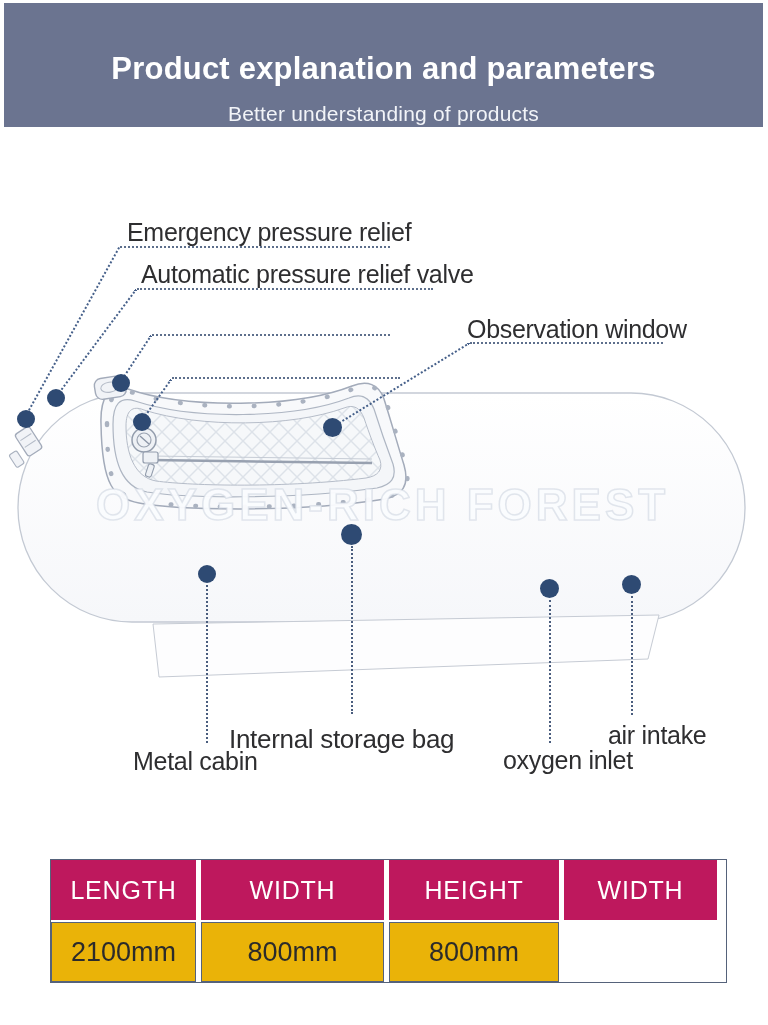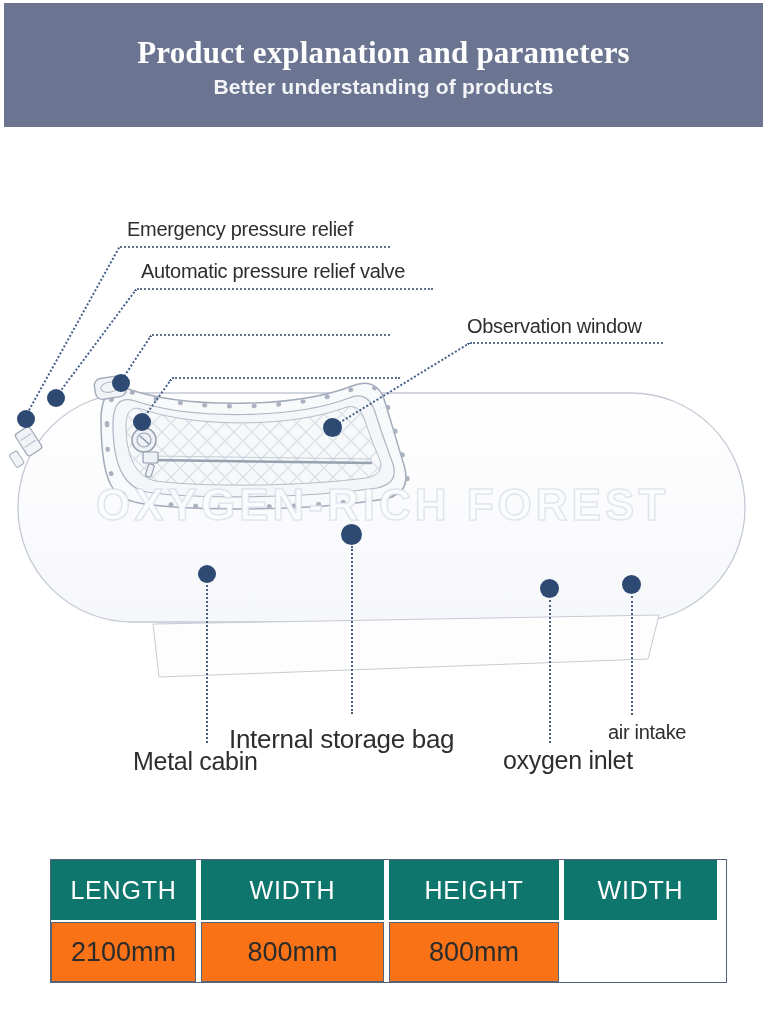--- a/index.html
+++ b/index.html
@@ -8,37 +8,37 @@
     font-family:"Liberation Sans","DejaVu Sans",sans-serif;
     overflow:hidden;
   }
   
   .banner{
     position:absolute;left:4px;top:3px;right:5px;height:124px;
     background:#6b7490;color:#ffffff;text-align:center;
     box-sizing:border-box;padding-top:33px;
   }
   .banner h1{
-    margin:0;font-size:31px;font-weight:bold;letter-spacing:0.2px;line-height:34px;font-family:Liberation Serif, serif;
+    margin:16px;font-size:31px;font-weight:bold;letter-spacing:0.2px;line-height:34px;
   }
   .banner .sub{
-    margin-top:5px;font-size:21px;font-weight:bold;color:#f2f4f8;letter-spacing:0.2px;
+    margin-top:5px;font-size:21px;font-weight:normal;color:#f2f4f8;letter-spacing:0.2px;
   }
   
   .diagram{position:absolute;left:0;top:0;width:768px;height:1025px;}
   .chamber-svg{position:absolute;left:0;top:0;}
   .watermark{
     position:absolute;left:96px;top:480px;white-space:nowrap;
     font-size:44px;font-weight:bold;letter-spacing:4px;
     color:rgba(252,253,255,0.92);
     -webkit-text-stroke:1.5px rgba(206,213,224,0.55);
     text-shadow:0 0 1px rgba(205,212,223,0.45);
   }
   .lbl{
-    position:absolute;font-size:20px;color:#2e2e30;letter-spacing:-0.3px;white-space:nowrap;
+    position:absolute;font-size:25px;color:#2e2e30;letter-spacing:-0.3px;white-space:nowrap;
   }
   .u{
     position:absolute;height:0;border-top:2px dotted #5d6f8c;
   }
   .lead{
     position:absolute;height:0;border-top:2px dotted #46608a;
     transform-origin:0 0;
   }
   .vlead{
     position:absolute;width:0;border-left:2px dotted #4a5d7e;
@@ -47,25 +47,25 @@
     position:absolute;background:#2e4a73;border-radius:50%;
   }
   
   .spec{
     position:absolute;left:50px;top:859px;width:675px;
     border:1px solid #55627a;background:#ffffff;
     display:grid;grid-template-columns:145px 183px 170px 153px;
     grid-column-gap:5px;grid-row-gap:3px;padding:0;
   }
   .spec .hcell{
-    background:#0f766e;color:#ffffff;font-size:25px;letter-spacing:0.8px;
+    background:#be185d;color:#ffffff;font-size:25px;letter-spacing:0.8px;
     height:60px;display:flex;align-items:center;justify-content:center;
   }
   .spec .vcell{
-    background:#f97316;color:#2b2b2b;font-size:27px;
+    background:#eab308;color:#2b2b2b;font-size:27px;
     height:58px;display:flex;align-items:center;justify-content:center;
     border:1px solid #55627a;margin:-1px 0 0 0;
   }
 </style>
 </head>
 <body>
 
 <header class="banner">
   <h1>Product explanation and parameters</h1>
   <div class="sub">Better understanding of products</div>

